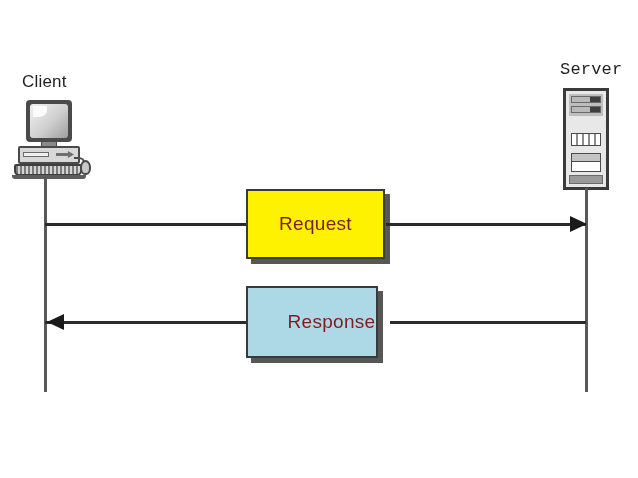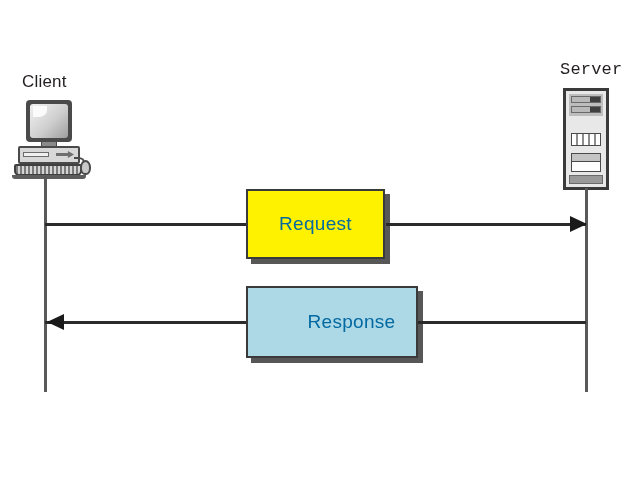--- a/index.html
+++ b/index.html
@@ -230,31 +230,31 @@
     border: 2px solid #3a3a3a;
     box-sizing: border-box;
     display: flex;
     align-items: center;
     justify-content: center;
     box-shadow: 5px 5px 0 rgba(40, 40, 40, 0.78);
   }
   .msg-box-text {
     font-family: "Liberation Sans", sans-serif;
     font-size: 19px;
-    color: #0369a1;
+    color: #7f1d1d;
     letter-spacing: 0.3px;
     white-space: nowrap;
   }
   #request-box {
     left: 246px; top: 189px;
     width: 139px; height: 70px;
   }
   #response-box {
     left: 246px; top: 286px;
-    width: 172px; height: 72px; padding-left: 39px;
+    width: 132px; height: 72px; padding-left: 39px;
   }
 </style>
 </head>
 <body>
 
 <div id="canvas">
 
   <div class="node-label" id="client-label">Client</div>
 
   <div id="client-icon">

